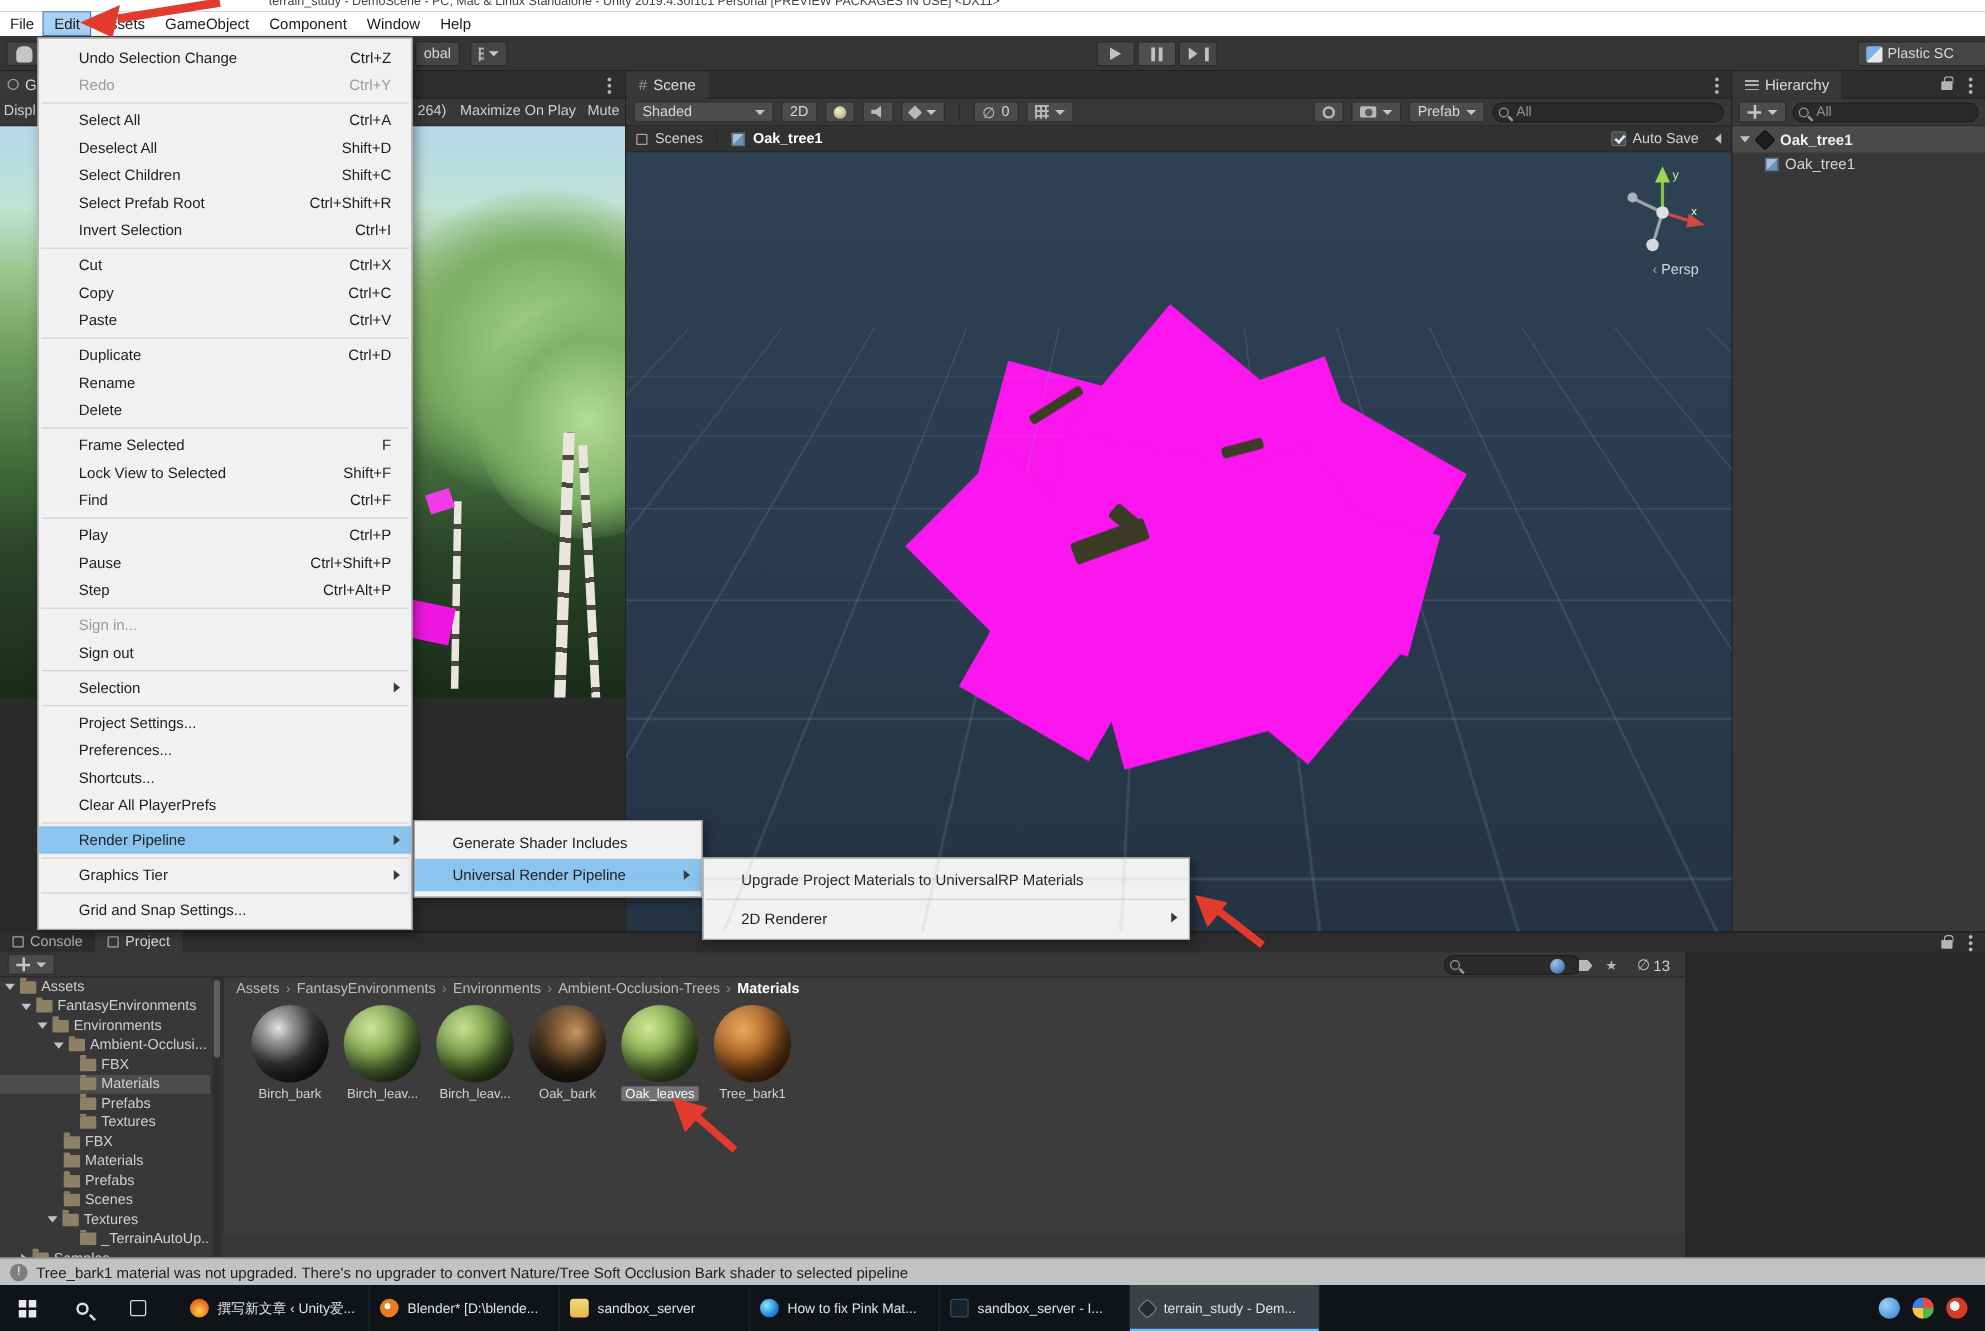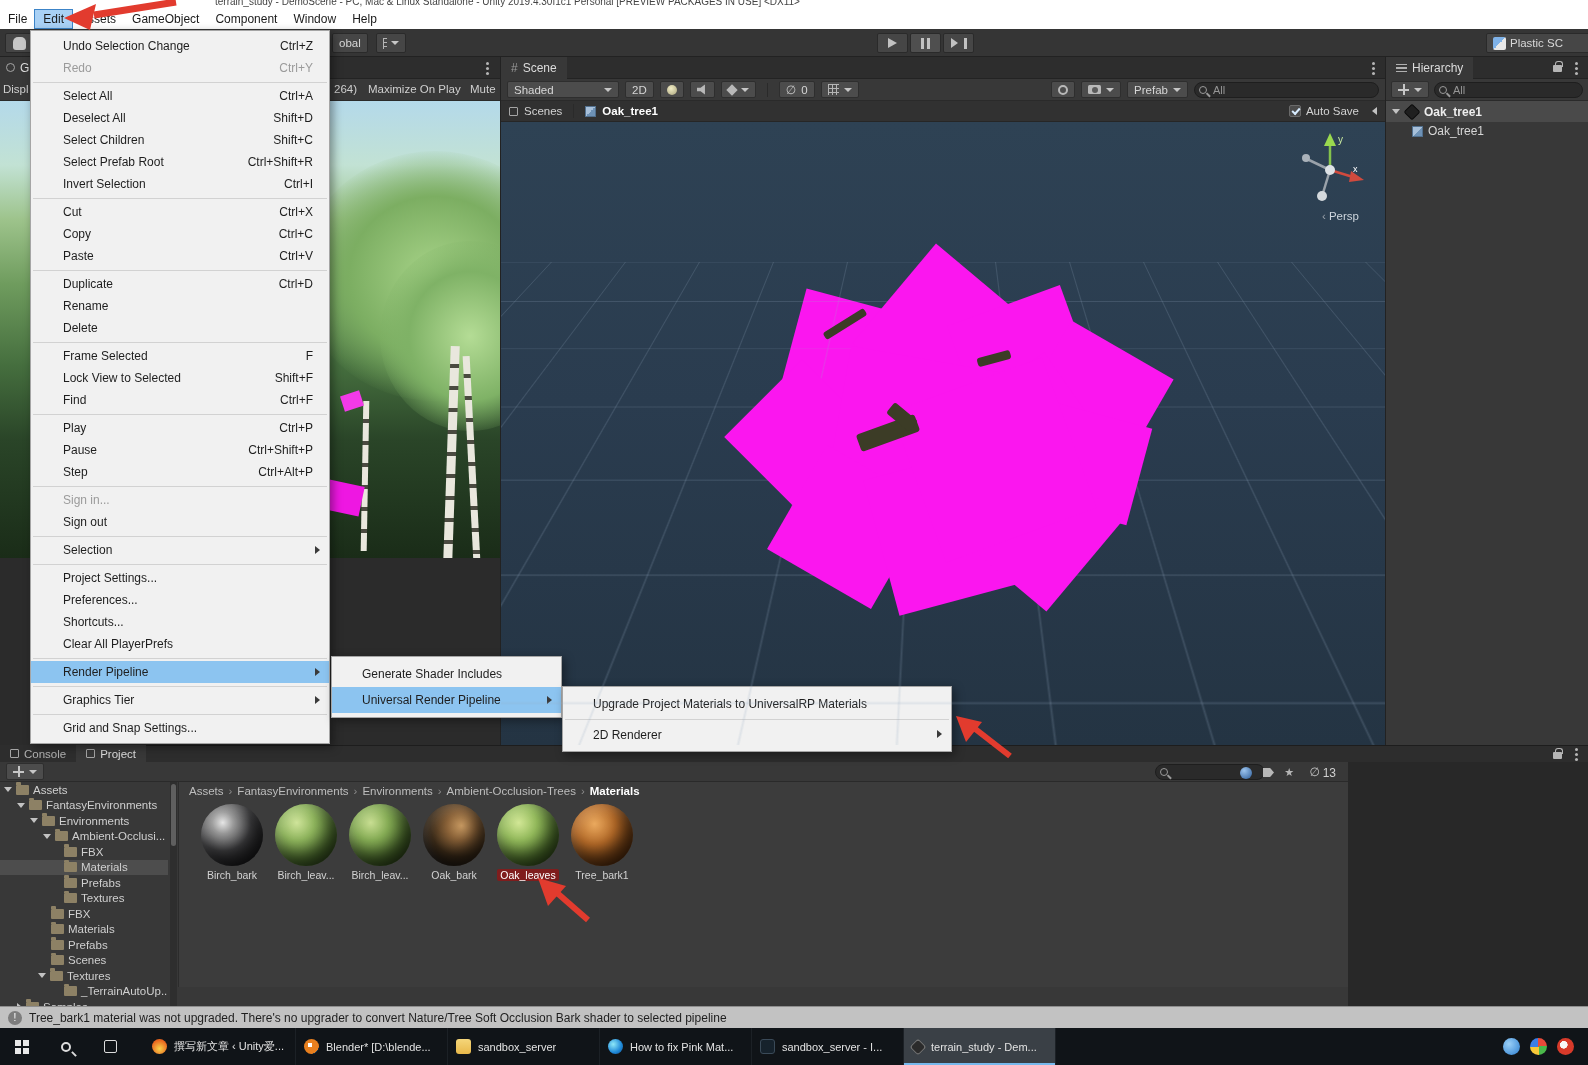--- a/index.html
+++ b/index.html
@@ -100,21 +100,21 @@
   #ptree{position:absolute;left:0;top:20px;width:168px;height:224px;overflow:hidden;}
   .trow{display:flex;align-items:center;gap:4px;height:15.5px;font-size:11.5px;color:#cfcfcf;white-space:nowrap;}
   .trow.sel{background:#4d4d4d;}
   #ptree-scroll{position:absolute;left:170px;top:20px;width:7px;height:224px;background:#2e2e2e;}
   #ptree-thumb{position:absolute;left:1px;top:2px;width:5px;height:62px;background:#5f5f5f;border-radius:3px;}
   #pcontent{position:absolute;left:178px;top:20px;right:0;height:205px;background:#3c3c3c;border-left:1px solid #2c2c2c;}
   .pcrumbs{position:absolute;left:0;right:0;top:0;height:18px;display:flex;align-items:center;padding:0 10px;font-size:11.5px;color:#bdbdbd;}
   .mat{position:absolute;width:70px;text-align:center;}
   .sphere{width:62px;height:62px;border-radius:50%;margin:0 auto;box-shadow:inset -8px -12px 16px rgba(0,0,0,.55),inset 4px 6px 10px rgba(255,255,255,.12);}
   .mlabel{margin-top:3px;font-size:10.5px;color:#d2d2d2;display:inline-block;padding:0 3px;border-radius:2px;max-width:70px;overflow:hidden;white-space:nowrap;}
-  .msel{background:#7f1d1d;color:#fff;}
+  .msel{background:#737373;color:#fff;}
   #pathbar{position:absolute;left:178px;top:225px;right:0;height:19px;background:#4a4a4a;border-top:1px solid #2e2e2e;display:flex;align-items:center;gap:6px;padding:0 8px;font-size:11.5px;color:#dadada;}
   #zoom-slider{position:absolute;right:10px;top:8px;width:52px;height:2px;background:#8a8a8a;}
   #zoom-knob{position:absolute;right:-2px;top:-4px;width:10px;height:10px;border-radius:50%;background:#b8b8b8;}
 
   #status-bar{left:0;top:1006px;width:1588px;height:22px;background:#c2c2c2;border-top:1px solid #8e8e8e;display:flex;align-items:center;gap:7px;padding:0 8px;color:#1e1e1e;font-size:12px;}
   .warnic{width:14px;height:14px;border-radius:50%;background:#7d7d7d;color:#fff;text-align:center;line-height:14px;font-size:10px;flex:none;}
   .warnic::after{content:"!";}
 
   #taskbar{left:0;top:1028px;width:1588px;height:37px;background:#101418;display:flex;align-items:stretch;color:#e2e2e2;}
   .tb-ic-btn{width:44px;display:flex;align-items:center;justify-content:center;}

